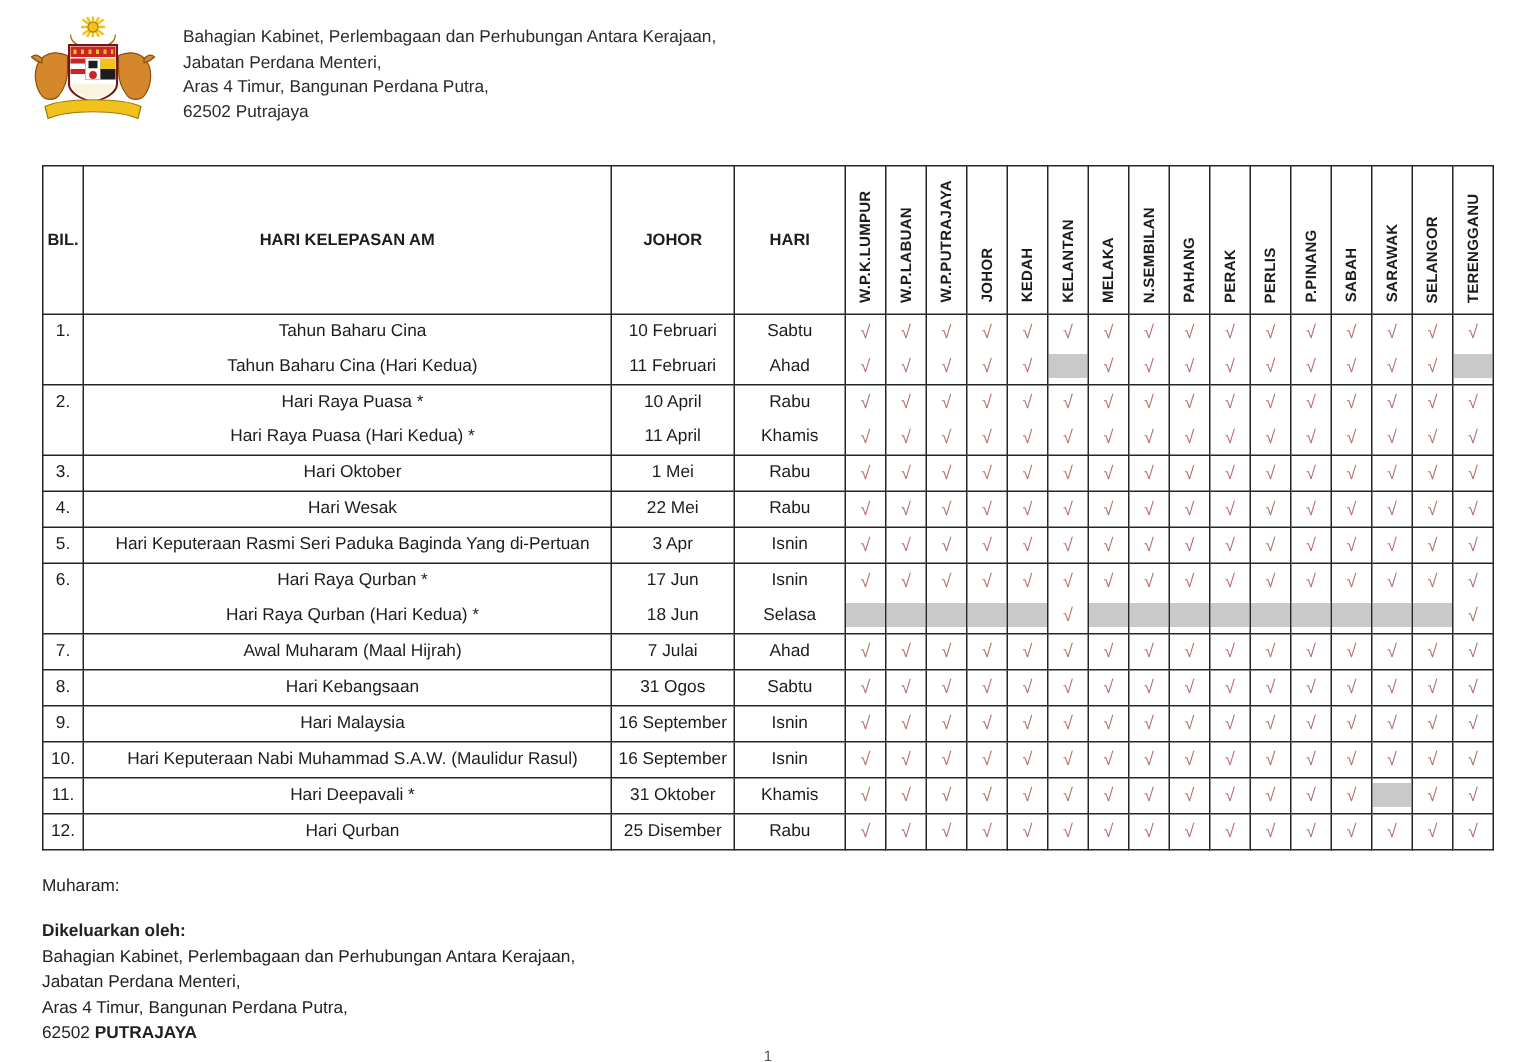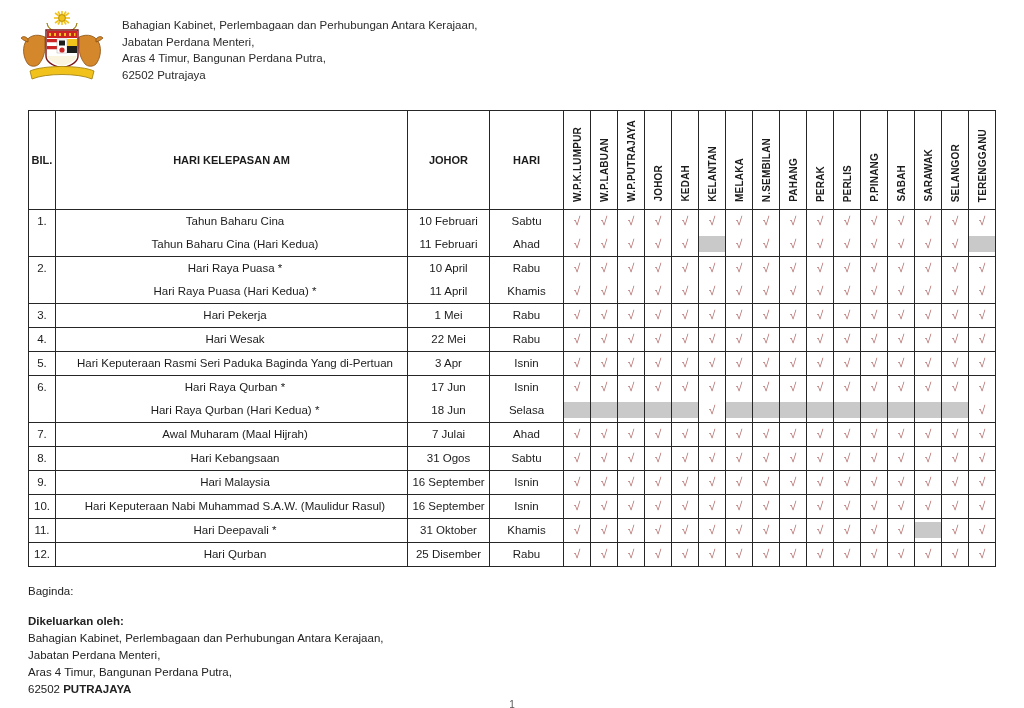--- a/index.html
+++ b/index.html
@@ -364,21 +364,21 @@
           <td class="state">
             <div class="ln center"><span class="chk">√</span></div>
             <div class="ln center"><span class="chk">√</span></div>
           </td>
         </tr>
         <tr>
           <td class="bil">
             <div class="ln center">3.</div>
           </td>
           <td class="name">
-            <div class="ln">Hari Pekerja</div>
+            <div class="ln">Hari Oktober</div>
           </td>
           <td class="date">
             <div class="ln center">1 Mei</div>
           </td>
           <td class="day">
             <div class="ln center">Rabu</div>
           </td>
           <td class="state">
             <div class="ln center"><span class="chk">√</span></div>
           </td>
@@ -1032,21 +1032,21 @@
             <div class="ln center"><span class="chk">√</span></div>
           </td>
           <td class="state">
             <div class="ln center"><span class="chk">√</span></div>
           </td>
         </tr>
       </tbody>
   </table>
 
   <div class="foot">
-    <div>Baginda:</div>
+    <div>Muharam:</div>
     <div class="issued">
       <div class="bold">Dikeluarkan oleh:</div>
       <div>Bahagian Kabinet, Perlembagaan dan Perhubungan Antara Kerajaan,</div>
       <div>Jabatan Perdana Menteri,</div>
       <div>Aras 4 Timur, Bangunan Perdana Putra,</div>
       <div>
         <span>62502</span>
         <span class="bold">PUTRAJAYA</span>
       </div>
     </div>

